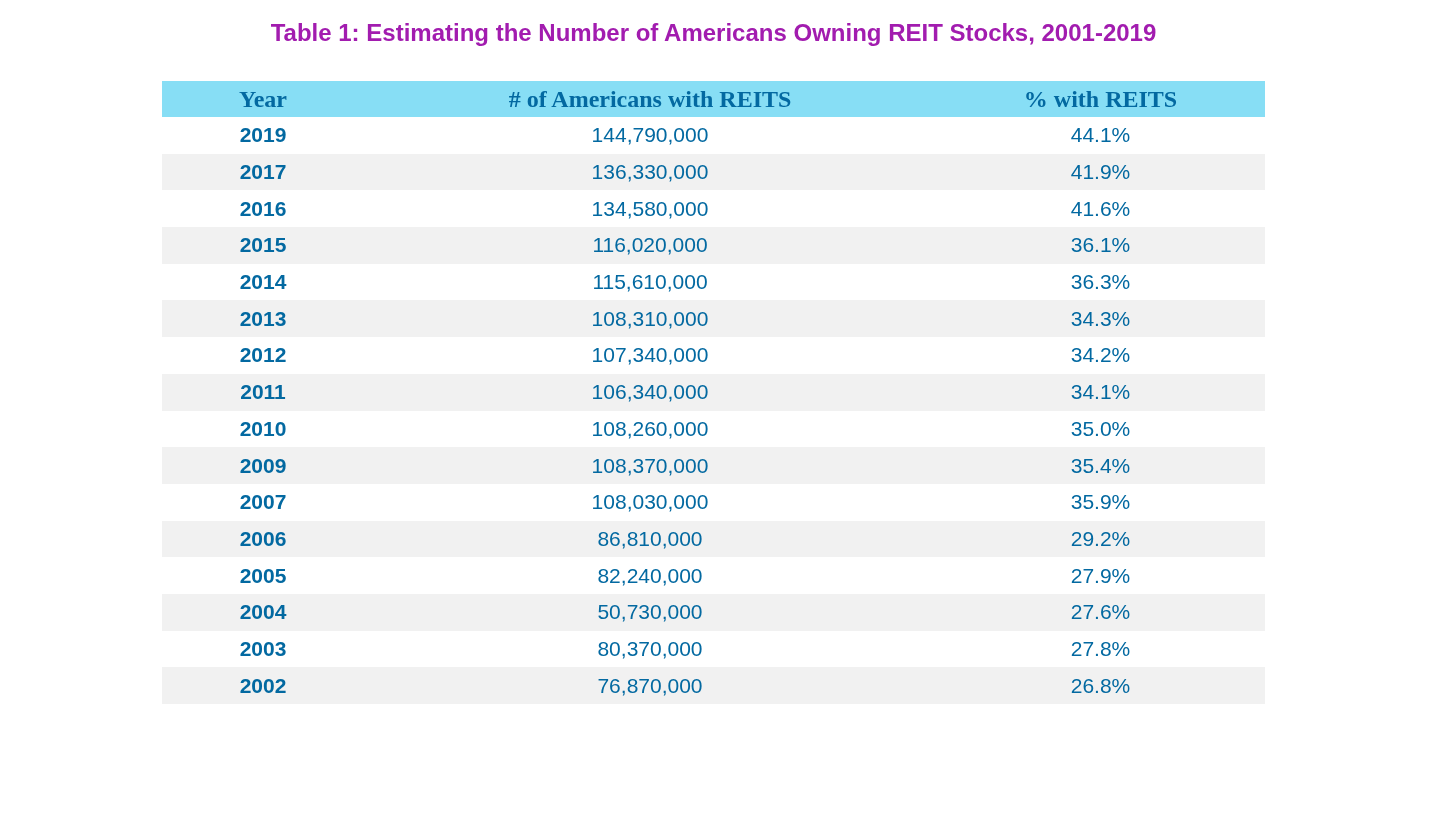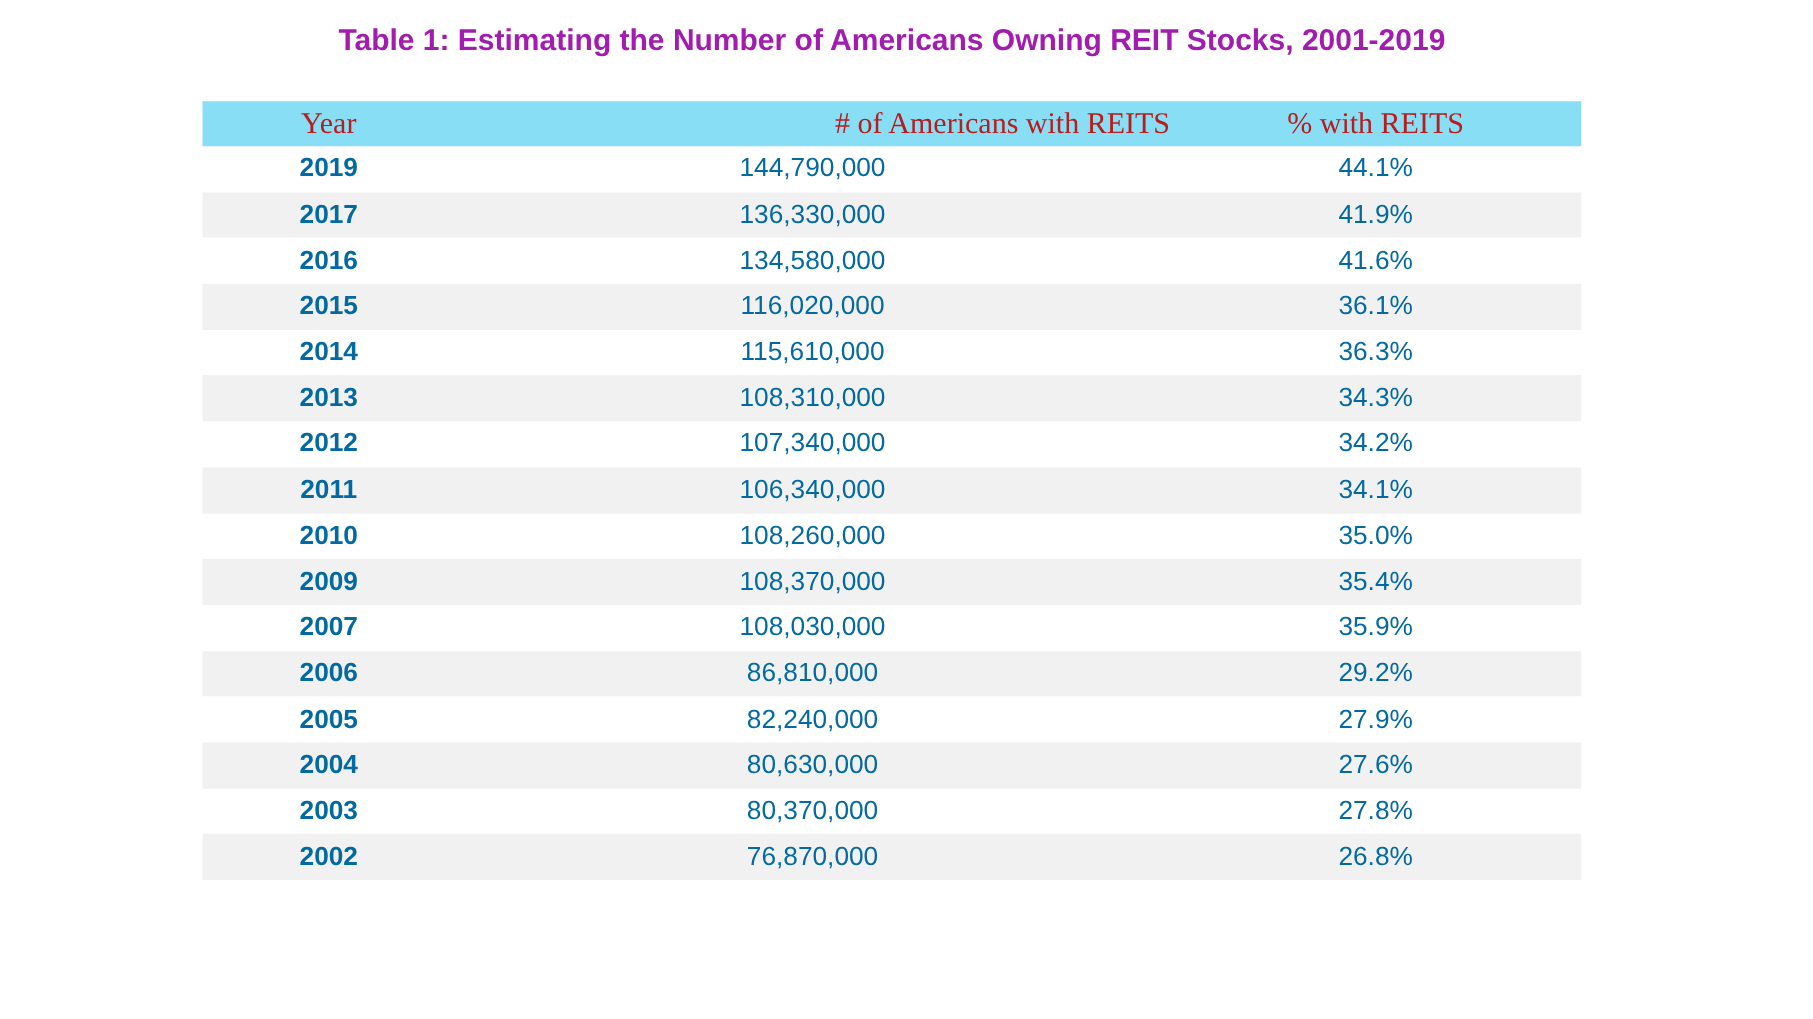--- a/index.html
+++ b/index.html
@@ -33,22 +33,22 @@
   }
   col.col-year { width: 202px; }
   col.col-num  { width: 572px; }
   col.col-pct  { width: 329px; }
   thead tr {
     height: 36px;
   }
   thead th {
     font-family: "Liberation Serif", serif;
     font-size: 24px;
-    font-weight: normal;
-    color: #b91c1c;
+    font-weight: bold;
+    color: #0369a1;
     text-align: center;
     vertical-align: middle;
     padding: 0;
   }
   tbody tr {
     height: 36.7px;
   }
   tbody tr:nth-child(even) {
     background: #f1f1f1;
   }
@@ -72,21 +72,21 @@
 
   <table class="reit-table">
     <colgroup>
       <col class="col-year">
       <col class="col-num">
       <col class="col-pct">
     </colgroup>
     <thead>
       <tr id="header-row">
         <th style="background: rgb(135, 222, 245);">Year</th>
-        <th style="background: rgb(135, 222, 245); text-align: right;"># of Americans with REITS</th>
+        <th style="background: rgb(135, 222, 245);"># of Americans with REITS</th>
         <th style="background: rgb(135, 222, 245); text-align: center;">% with REITS</th>
       </tr>
     </thead>
     <tbody id="table-body">
         <tr>
           <td class="year">2019</td>
           <td>144,790,000</td>
           <td>44.1%</td>
         </tr>
         <tr>
@@ -144,21 +144,21 @@
           <td>86,810,000</td>
           <td>29.2%</td>
         </tr>
         <tr>
           <td class="year">2005</td>
           <td>82,240,000</td>
           <td>27.9%</td>
         </tr>
         <tr>
           <td class="year">2004</td>
-          <td>80,630,000</td>
+          <td>50,730,000</td>
           <td>27.6%</td>
         </tr>
         <tr>
           <td class="year">2003</td>
           <td>80,370,000</td>
           <td>27.8%</td>
         </tr>
         <tr>
           <td class="year">2002</td>
           <td>76,870,000</td>

